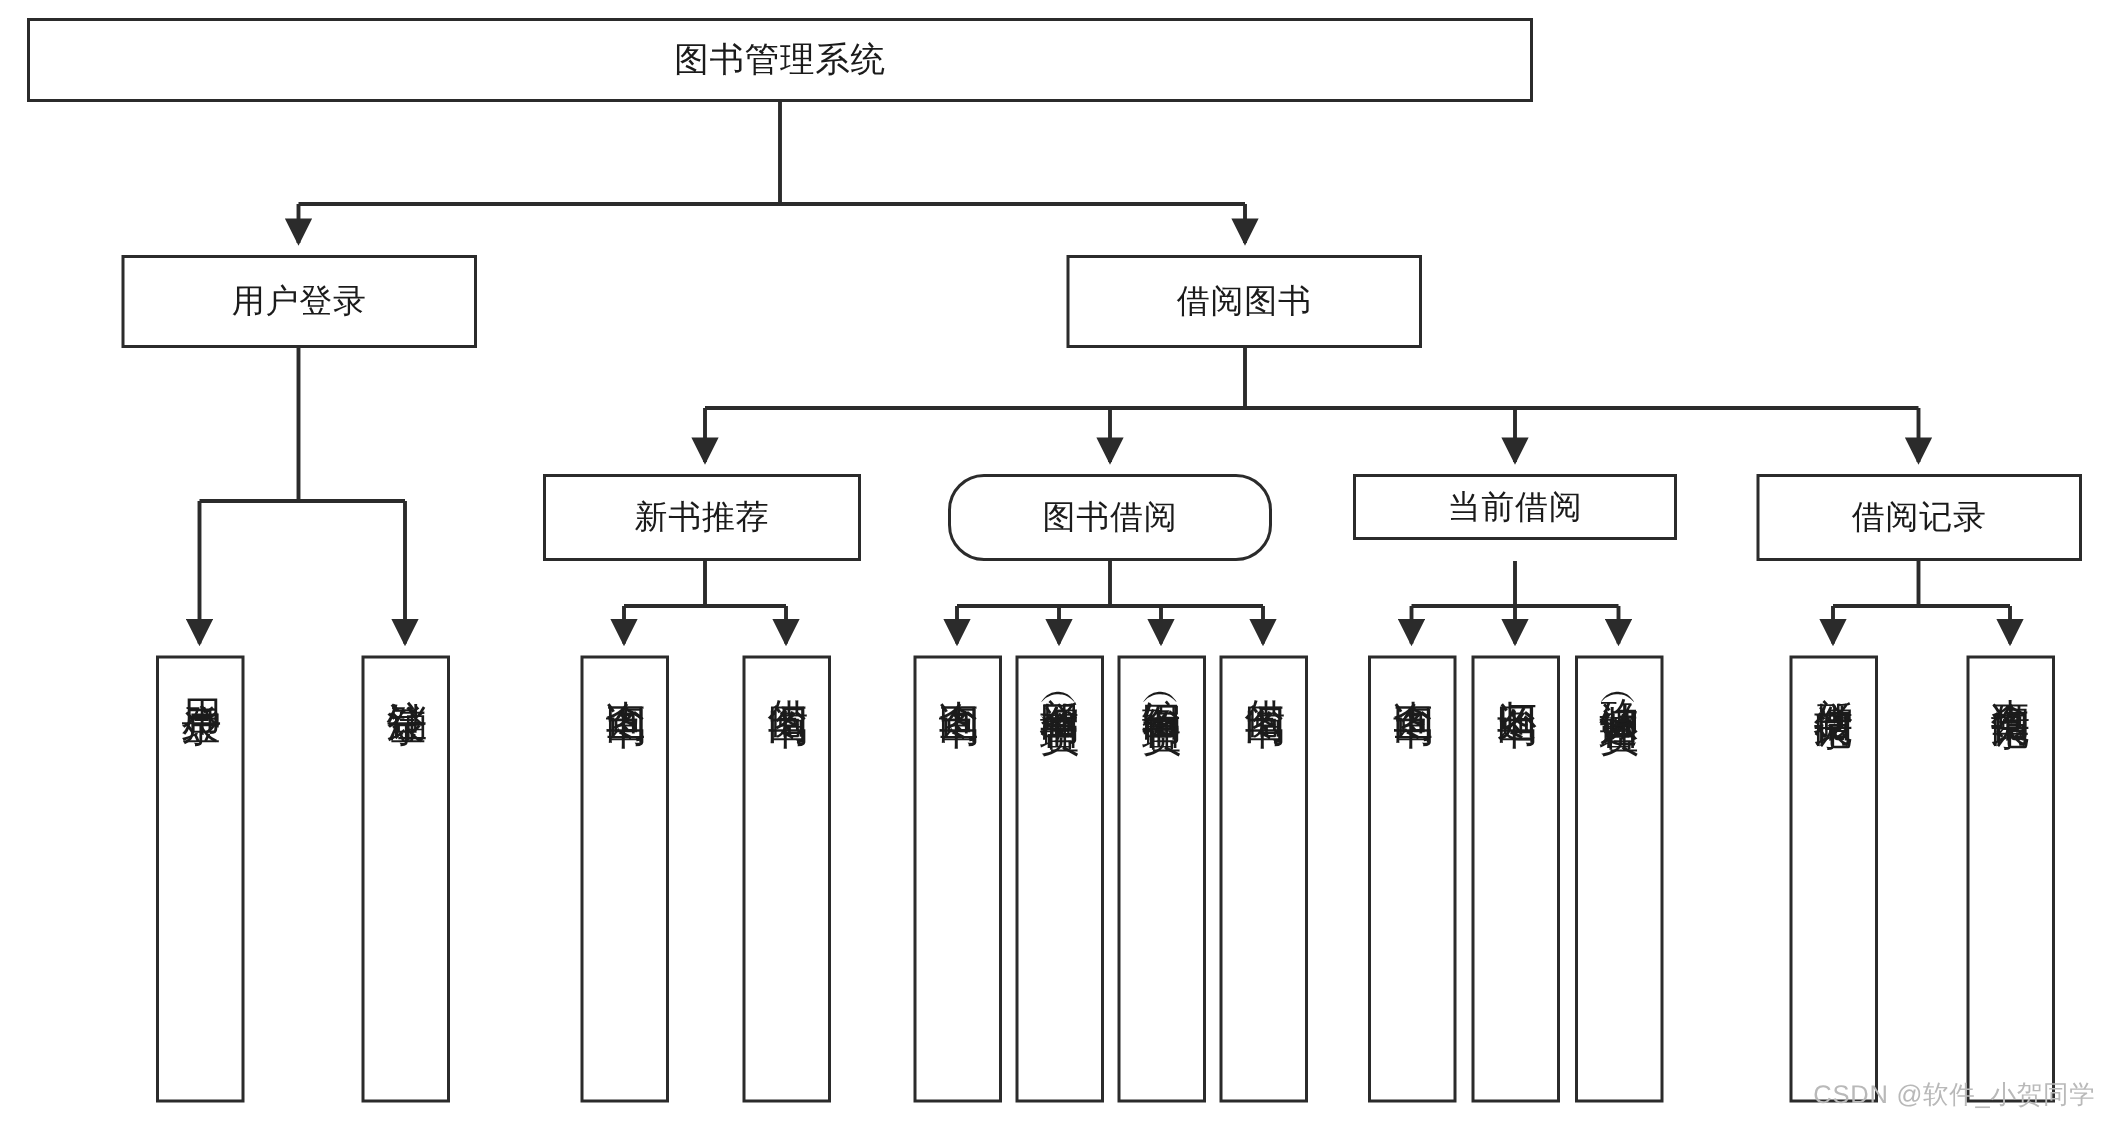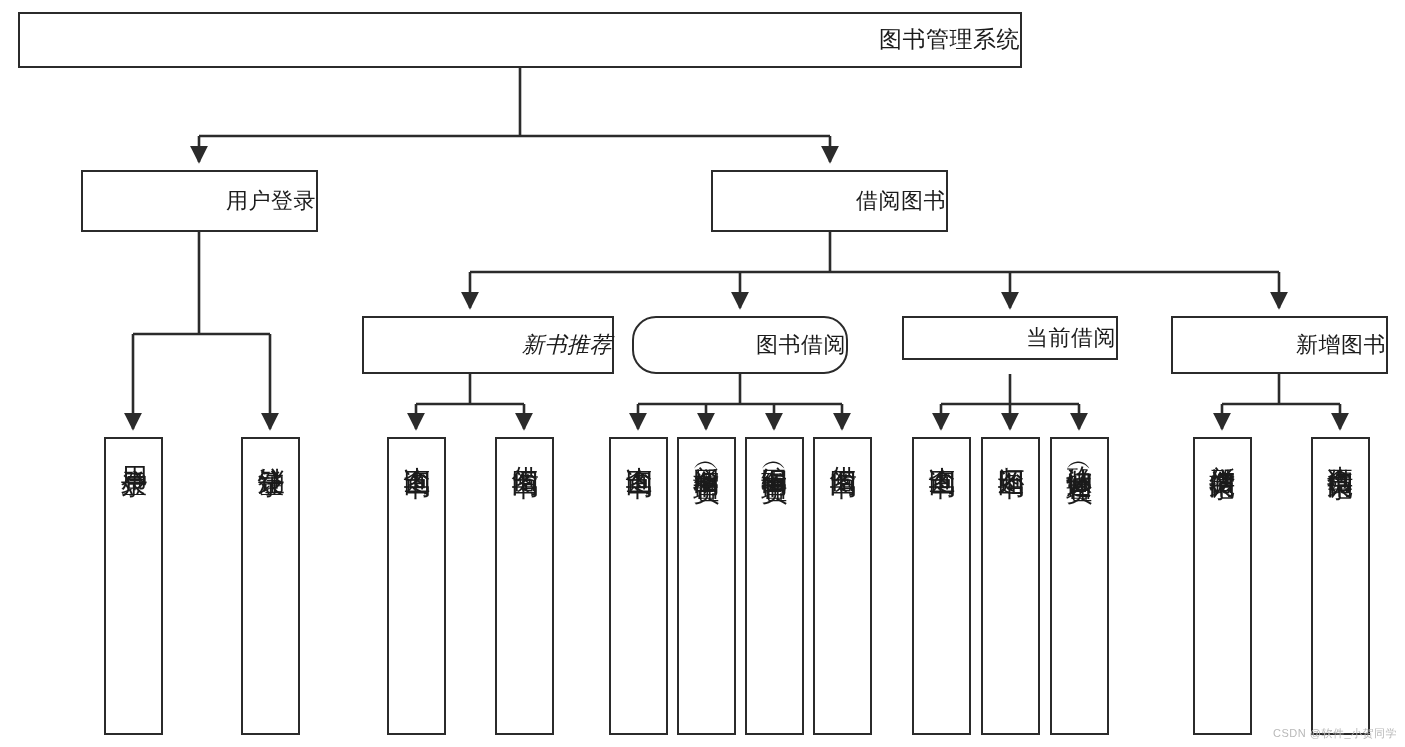--- a/index.html
+++ b/index.html
@@ -28,21 +28,21 @@
     height: 747px;
     pointer-events: none;
   }
   .node {
     position: absolute;
     box-sizing: border-box;
     border: 2px solid #2b2b2b;
     background: #ffffff;
     display: flex;
     align-items: center;
-    justify-content: flex-end;
+    justify-content: center;
     color: #1b1b1b;
   }
   .node .label {
     display: block;
     text-align: center;
     line-height: 1.28;
     letter-spacing: 0.5px;
   }
   
   .node.horiz .label {
@@ -66,21 +66,21 @@
     letter-spacing: 2px;
     white-space: nowrap;
   }
   .node.vert.tall .label {
     font-size: 26px;
   }
   .watermark {
     position: absolute;
     right: 8px;
     bottom: 6px;
-    font-size: 11px;
+    font-size: 17px;
     color: #b9b9b9;
     white-space: nowrap;
     letter-spacing: 0.5px;
   }
 </style>
 </head>
 <body>
 
 <div id="diagram-root">
 
@@ -138,31 +138,31 @@
     <span class="label">图书管理系统</span>
   </div>
 
   <div class="node horiz" style="left:81px; top:170px; width:237px; height:62px;">
     <span class="label">用户登录</span>
   </div>
   <div class="node horiz" style="left:711px; top:170px; width:237px; height:62px;">
     <span class="label">借阅图书</span>
   </div>
 
-  <div class="node horiz" style="left:362px; top:316px; width:252px; height:58px;font-style:italic;">
+  <div class="node horiz" style="left:362px; top:316px; width:212px; height:58px;">
     <span class="label">新书推荐</span>
   </div>
   <div class="node horiz" style="left:632px; top:316px; width:216px; height:58px;border-radius:24px;">
     <span class="label">图书借阅</span>
   </div>
   <div class="node horiz" style="left:902px; top:316px; width:216px; height:44px;">
     <span class="label">当前借阅</span>
   </div>
   <div class="node horiz" style="left:1171px; top:316px; width:217px; height:58px;">
-    <span class="label">新增图书</span>
+    <span class="label">借阅记录</span>
   </div>
 
   <div class="node vert" style="left:104px; top:437px; width:59px; height:298px;">
     <span class="label">用户登录</span>
   </div>
   <div class="node vert" style="left:241px; top:437px; width:59px; height:298px;">
     <span class="label">注销登录</span>
   </div>
 
   <div class="node vert" style="left:387px; top:437px; width:59px; height:298px;">

